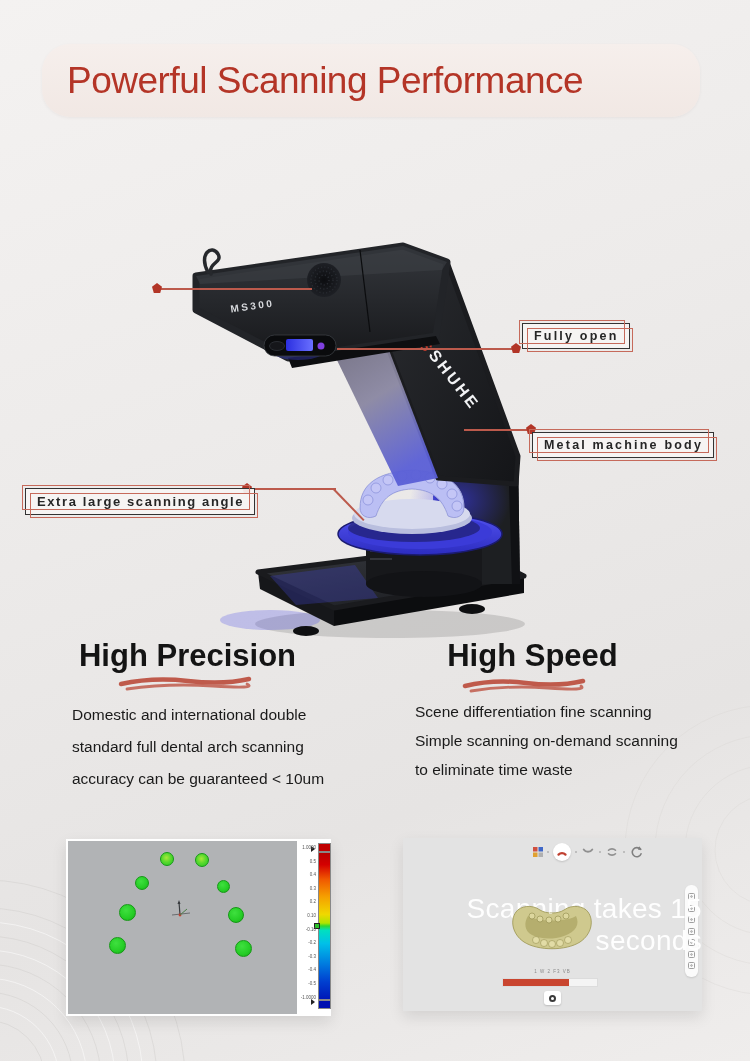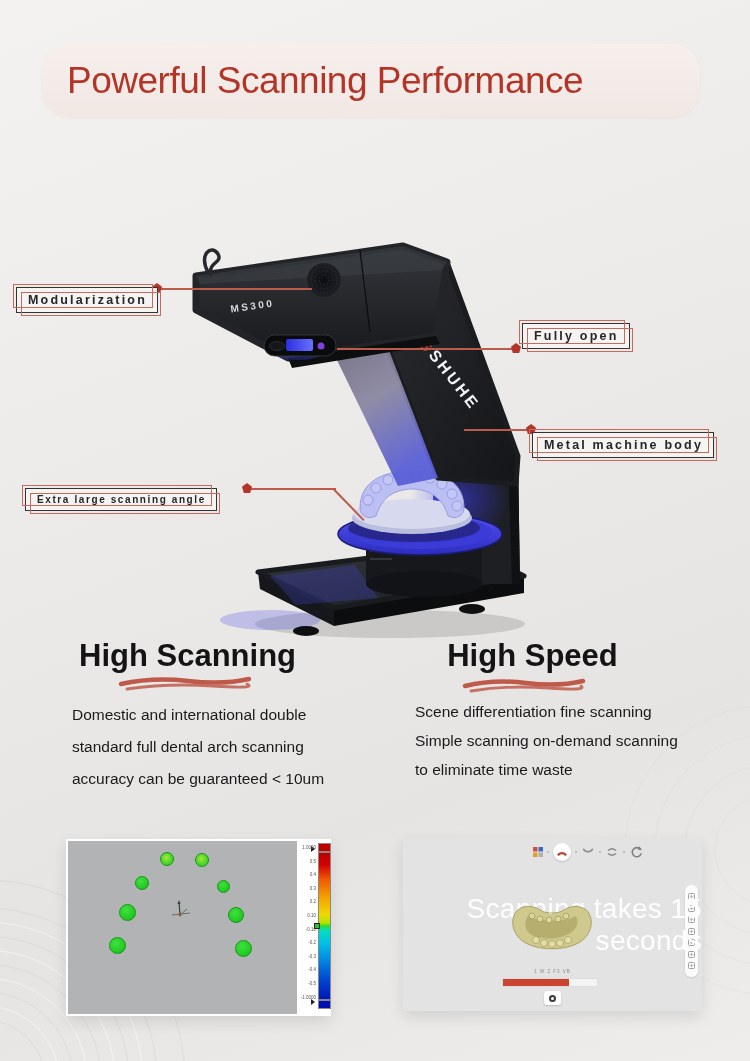--- a/index.html
+++ b/index.html
@@ -252,26 +252,25 @@
   <div class="abs lead" style="left:337px;top:348px;width:180px;"></div>
   <div class="abs pent" style="left:511px;top:343px;"></div>
 
   <div class="abs lead" style="left:464px;top:429px;width:68px;"></div>
   <div class="abs pent" style="left:526px;top:424px;"></div>
 
   <div class="abs lead" style="left:250px;top:488px;width:86px;"></div>
   <div class="abs lead" style="left:334px;top:488px;width:44px;transform:rotate(46deg);transform-origin:0 0;"></div>
   <div class="abs pent" style="left:242px;top:483px;"></div>
 
-  <div class="abs callout" style="left:16px;top:287px;"><span>Modularization</span></div>
   <div class="abs callout" style="left:522px;top:323px;"><span>Fully open</span></div>
   <div class="abs callout" style="left:532px;top:432px;"><span>Metal machine body</span></div>
-  <div class="abs callout" style="left:25px;top:488px;font-size:10px;letter-spacing:1.6px;"><span>Extra large scanning angle</span></div>
-
-  <div class="abs feat-title" style="left:60px;top:638px;width:255px;">High Scanning</div>
+  <div class="abs callout" style="left:25px;top:488px;font-size:13px;letter-spacing:1.6px;"><span>Extra large scanning angle</span></div>
+
+  <div class="abs feat-title" style="left:60px;top:638px;width:255px;">High Precision</div>
   <svg class="abs" style="left:118px;top:674px;" width="134" height="20" viewBox="0 0 134 20">
     <path d="M3,10 Q35,3 70,7 T131,5" fill="none" stroke="#bf5a4b" stroke-width="4.5" stroke-linecap="round"></path>
     <path d="M9,15 Q50,9 95,12 T129,10" fill="none" stroke="#bf5a4b" stroke-width="2.8" stroke-linecap="round" opacity=".85"></path>
   </svg>
 
   <div class="abs feat-title" style="left:420px;top:638px;width:225px;">High Speed</div>
   <svg class="abs" style="left:462px;top:676px;" width="124" height="20" viewBox="0 0 124 20">
     <path d="M3,10 Q32,3 64,7 T121,5" fill="none" stroke="#bf5a4b" stroke-width="4.5" stroke-linecap="round"></path>
     <path d="M9,15 Q46,9 86,12 T119,10" fill="none" stroke="#bf5a4b" stroke-width="2.8" stroke-linecap="round" opacity=".85"></path>
   </svg>

